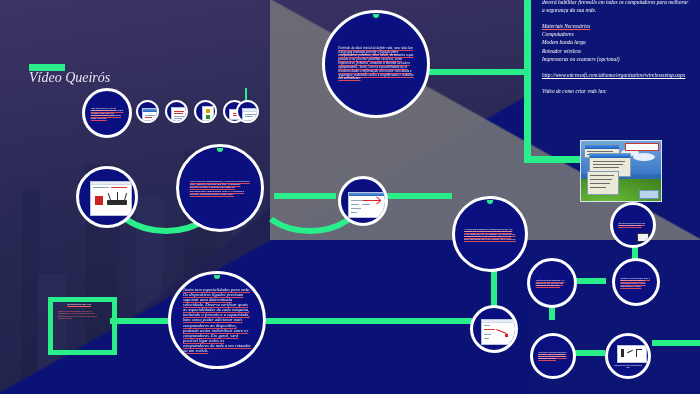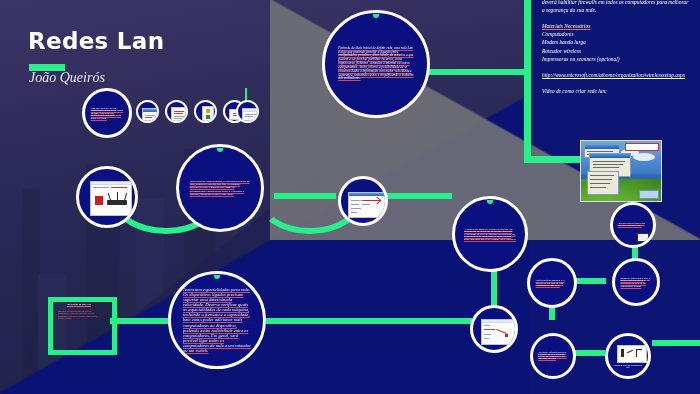--- a/index.html
+++ b/index.html
@@ -157,23 +157,22 @@
     <div class="bld" style="left:616px;width:24px;height:168px;"></div>
     <div class="bld l" style="left:638px;width:30px;height:205px;"></div>
     <div class="bld" style="left:666px;width:34px;height:150px;"></div>
   </div>
 
   <div class="wedge-left"></div>
   <div class="wedge-blue"></div>
   <div class="panel-navy b"></div>
   <div class="wedge-grey"></div>
 
-  <div id="title">Redes Lan</div>
   <div id="title-rule"></div>
-  <div id="subtitle">João Queirós</div>
+  <div id="subtitle">Vídeo Queirós</div>
 
   <div class="gl" style="left:524px;top:0px;width:7px;height:162px;"></div>
   <div class="gl" style="left:400px;top:69px;width:131px;height:6px;"></div>
   <div class="gl" style="left:524px;top:156px;width:68px;height:7px;"></div>
 
   <div class="gl" style="left:245px;top:88px;width:2px;height:14px;"></div>
 
   <div class="garc" style="left:108px;top:152px;width:104px;height:70px;"></div>
   <div class="garc" style="left:256px;top:160px;width:96px;height:62px;"></div>
   <div class="gl" style="left:274px;top:193px;width:62px;height:6px;"></div>

